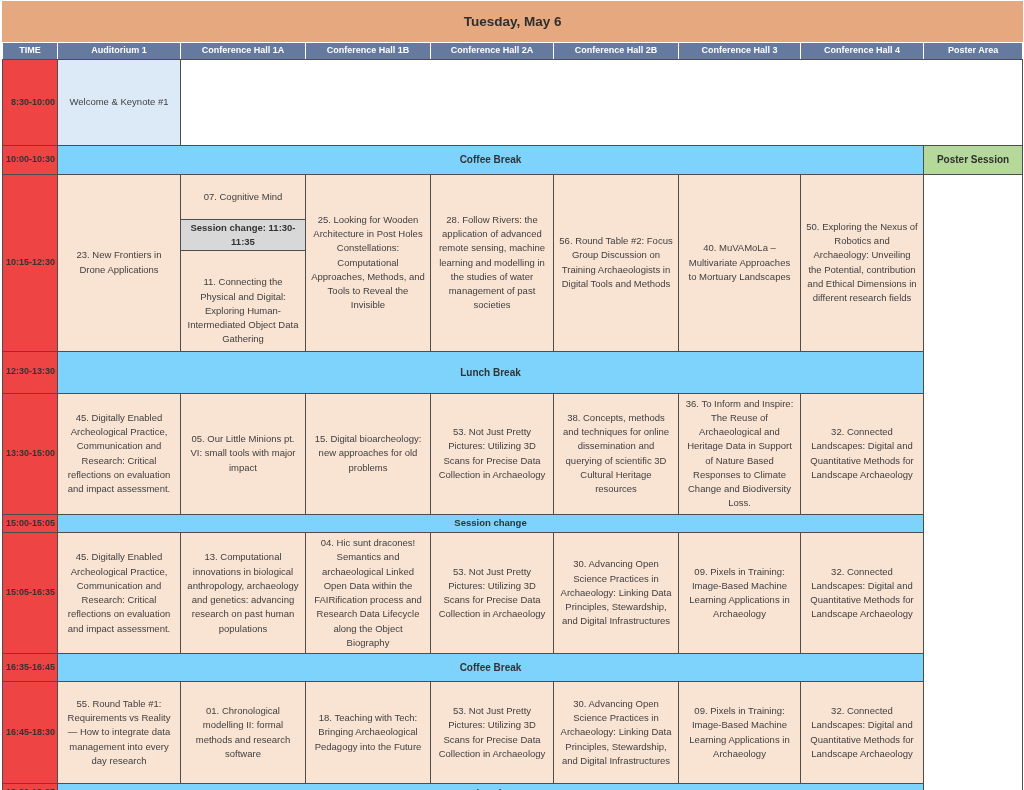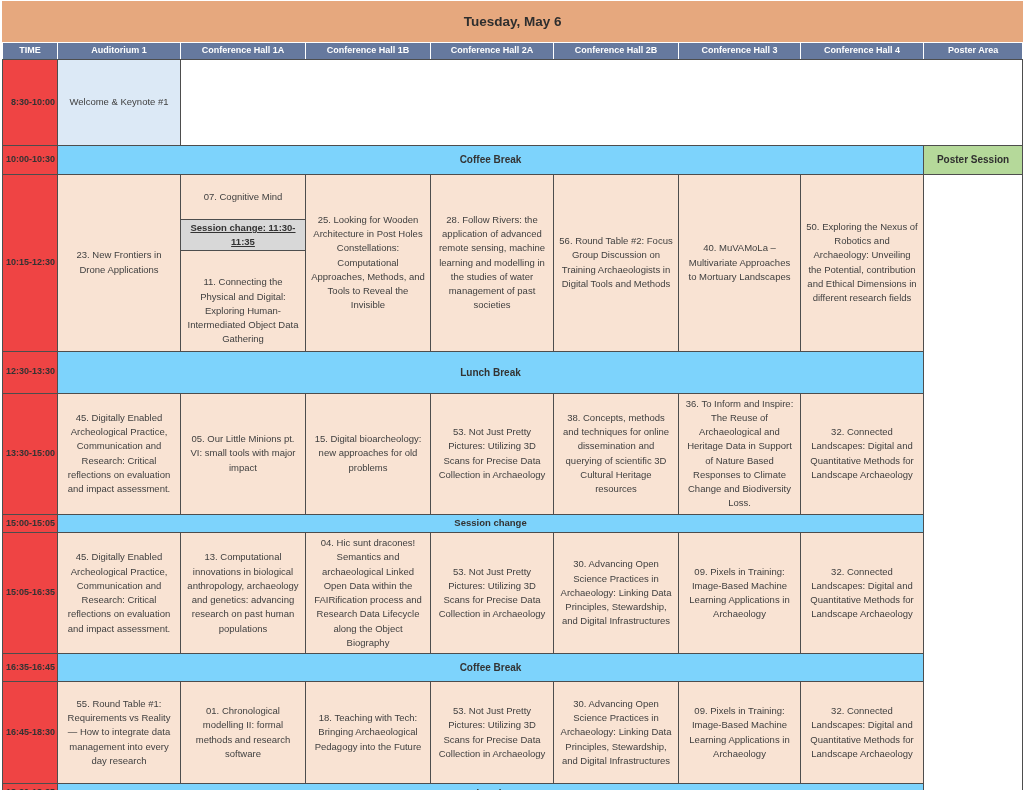--- a/index.html
+++ b/index.html
@@ -32,21 +32,21 @@
   td.keynote{background:#dce9f6;}
   td.poster-green{background:#b5d99a;font-weight:700;font-size:10px;color:#2f2f2f;}
   td.white{background:#ffffff;}
   td.composite{padding:0;}
   .c-top{
     height:44px;display:flex;align-items:center;justify-content:center;
     padding:2px 5px;box-sizing:border-box;text-align:right;
   }
   .c-bar{
     background:#d8d8d8;border-top:1px solid #4d4d4d;border-bottom:1px solid #4d4d4d;
-    font-weight:700;font-size:9.5px;color:#333;padding:1px 6px;text-decoration:underline;
+    font-weight:700;font-size:9.5px;color:#333;padding:1px 6px;
   }
   .c-bottom{padding:4px 5px;margin-top:20px;}
 </style>
 </head>
 <body>
 
 <table class="schedule">
   <colgroup>
     <col style="width:55px">
       <col style="width:123px">

